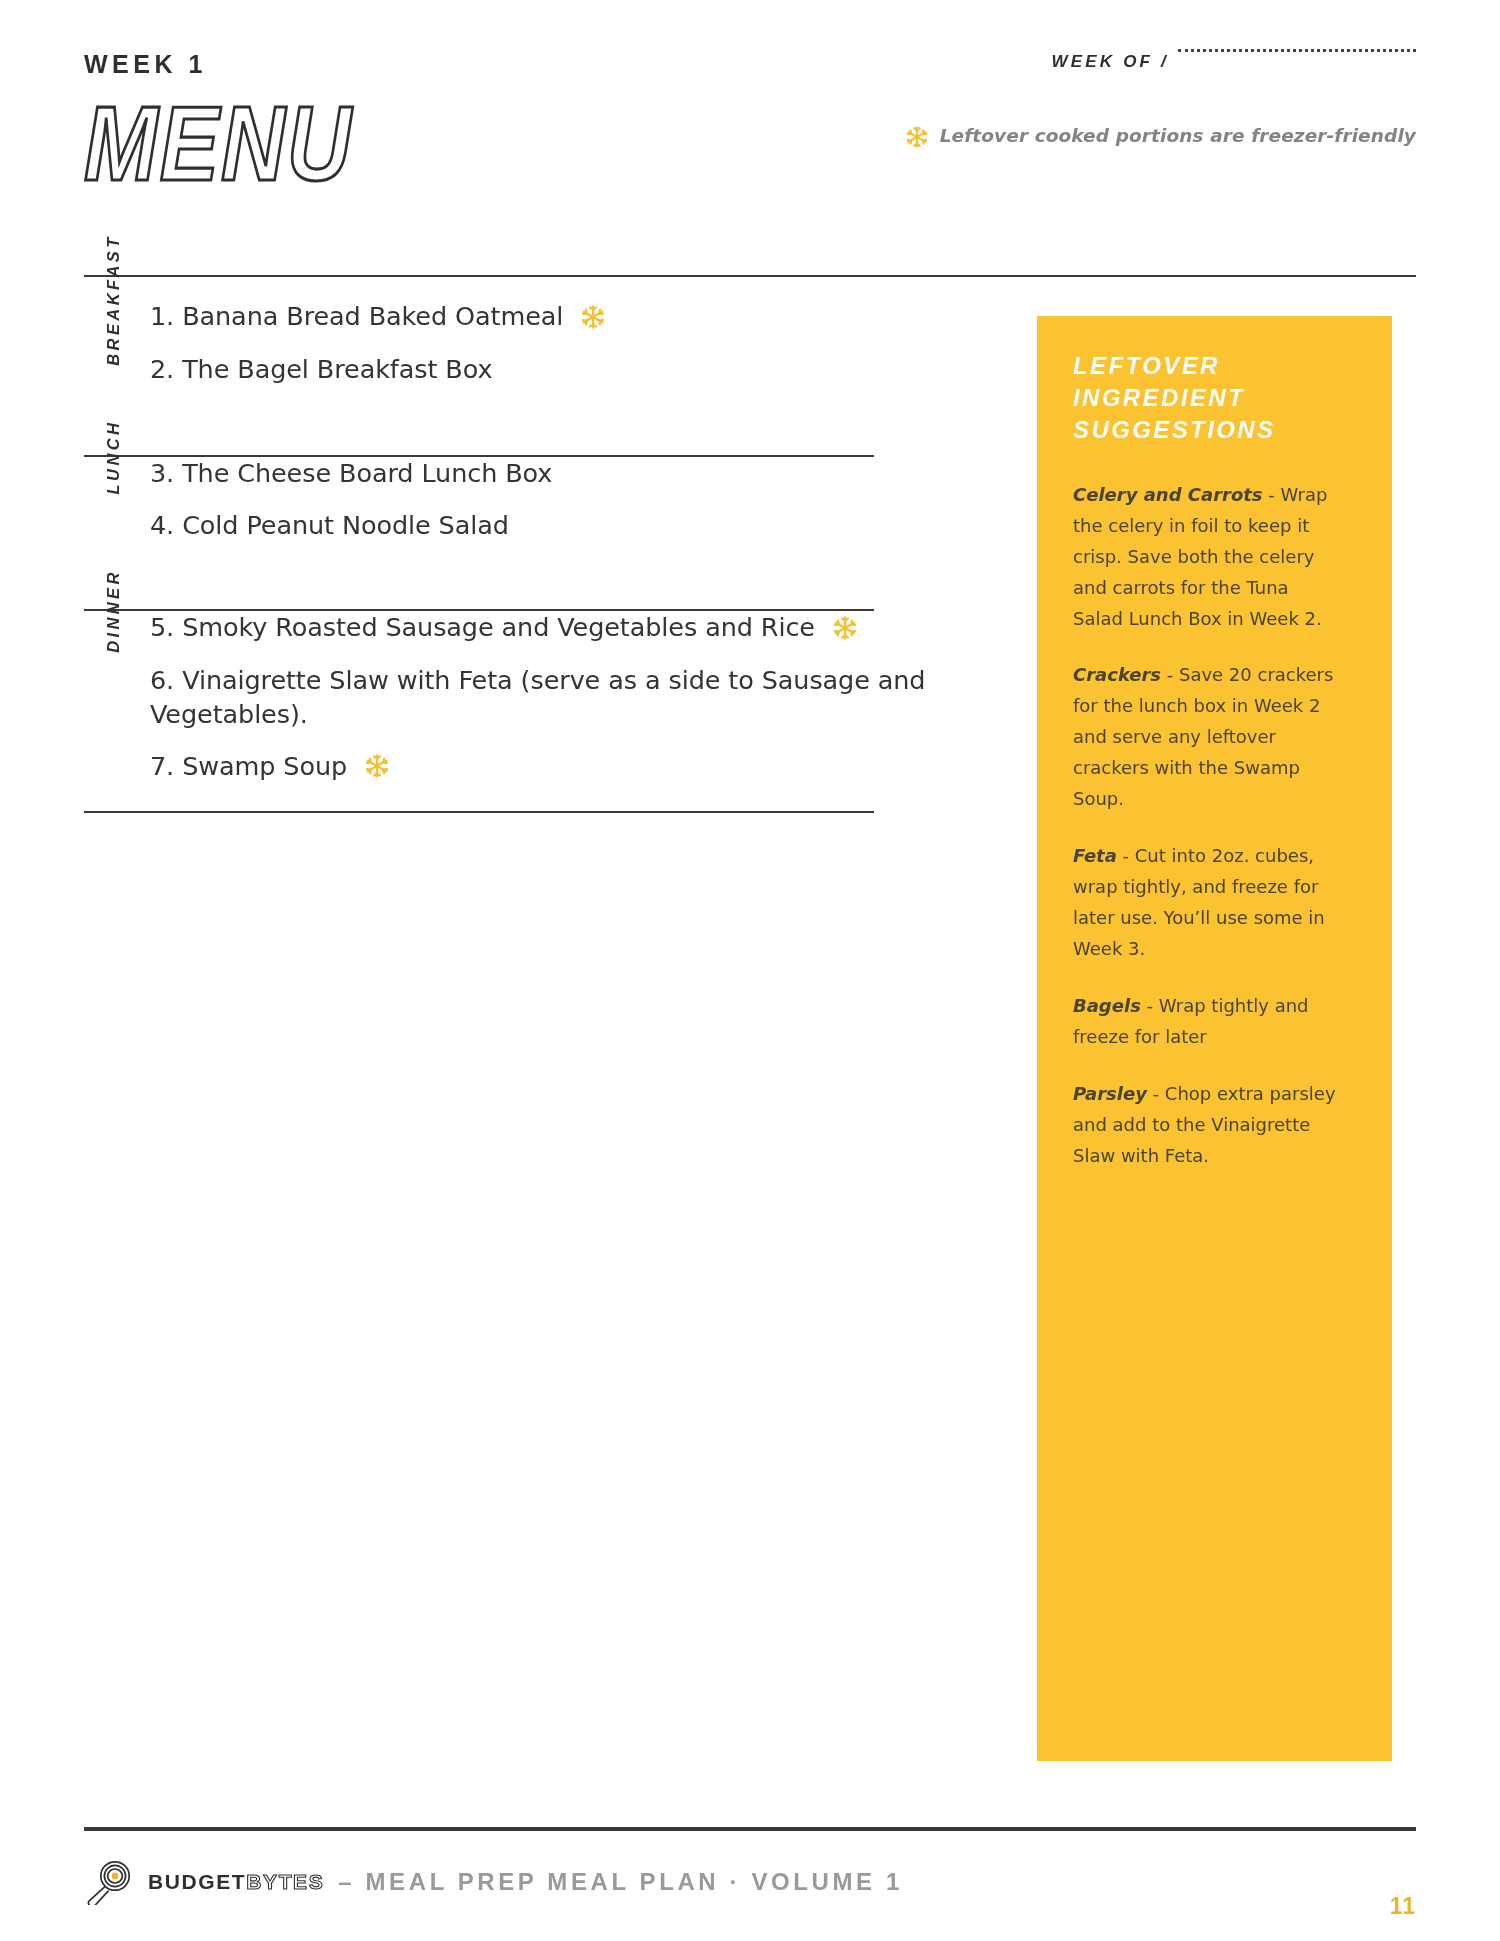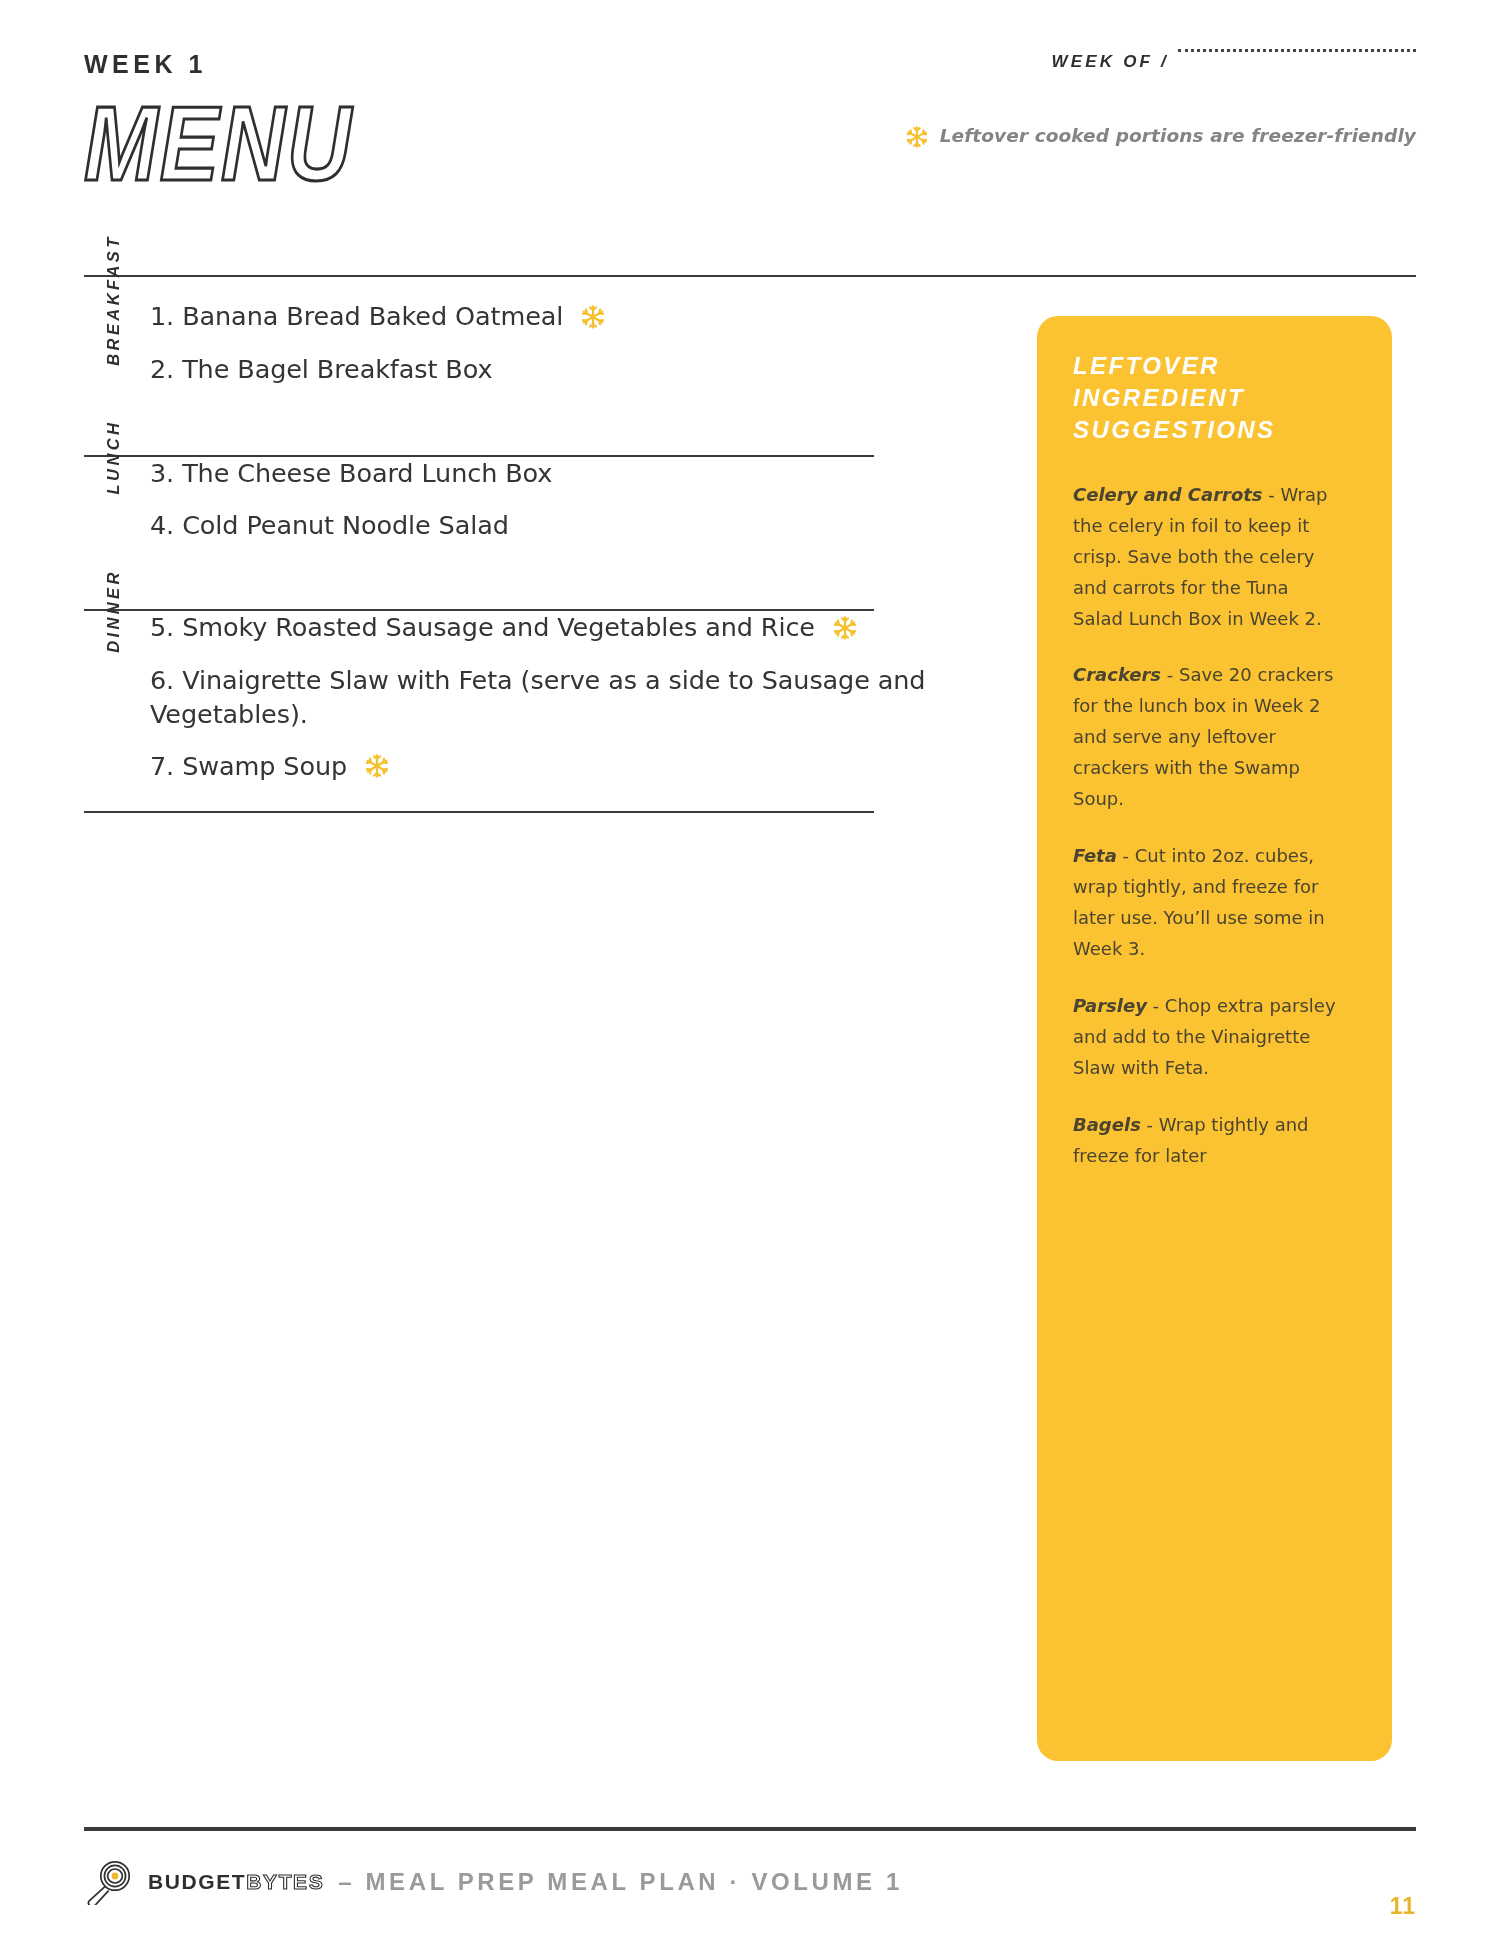--- a/index.html
+++ b/index.html
@@ -174,21 +174,20 @@
   
   .sidebar {
     position: absolute;
     left: 1037px;
     top: 316px;
     width: 355px;
     background: #fbc231;
     padding: 34px 36px 40px 36px;
     box-sizing: border-box;
     height: 1445px;
-    border-radius: 21px;
   }
   .sidebar-title {
     font-family: "Liberation Sans", sans-serif;
     font-weight: 700;
     font-style: italic;
     font-size: 24px;
     line-height: 1.33;
     letter-spacing: 2.4px;
     color: #ffffff;
     margin: 0 0 34px 0;
@@ -428,24 +427,24 @@
     <p class="tip">
       <b>Celery and Carrots</b><span> - Wrap the celery in foil to keep it crisp. Save both the celery and carrots for the Tuna Salad Lunch Box in Week 2.</span>
     </p>
     <p class="tip">
       <b>Crackers</b><span> - Save 20 crackers for the lunch box in Week 2 and serve any leftover crackers with the Swamp Soup.</span>
     </p>
     <p class="tip">
       <b>Feta</b><span> - Cut into 2oz. cubes, wrap tightly, and freeze for later use. You’ll use some in Week 3.</span>
     </p>
     <p class="tip">
-      <b>Parsley</b><span> - Chop extra parsley and add to the Vinaigrette Slaw with Feta.</span>
+      <b>Bagels</b><span> - Wrap tightly and freeze for later</span>
     </p>
     <p class="tip">
-      <b>Bagels</b><span> - Wrap tightly and freeze for later</span>
+      <b>Parsley</b><span> - Chop extra parsley and add to the Vinaigrette Slaw with Feta.</span>
     </p>
   </aside>
 
   <div class="footer-rule"></div>
   <div class="footer">
     <span class="footer-logo">
       <svg width="52" height="46" viewBox="0 0 52 46" aria-hidden="true">
         <g fill="none" stroke="#2f2f2d" stroke-width="1.7">
           <circle cx="31" cy="17" r="14.2"></circle>
           <circle cx="31" cy="17" r="10.6"></circle>

